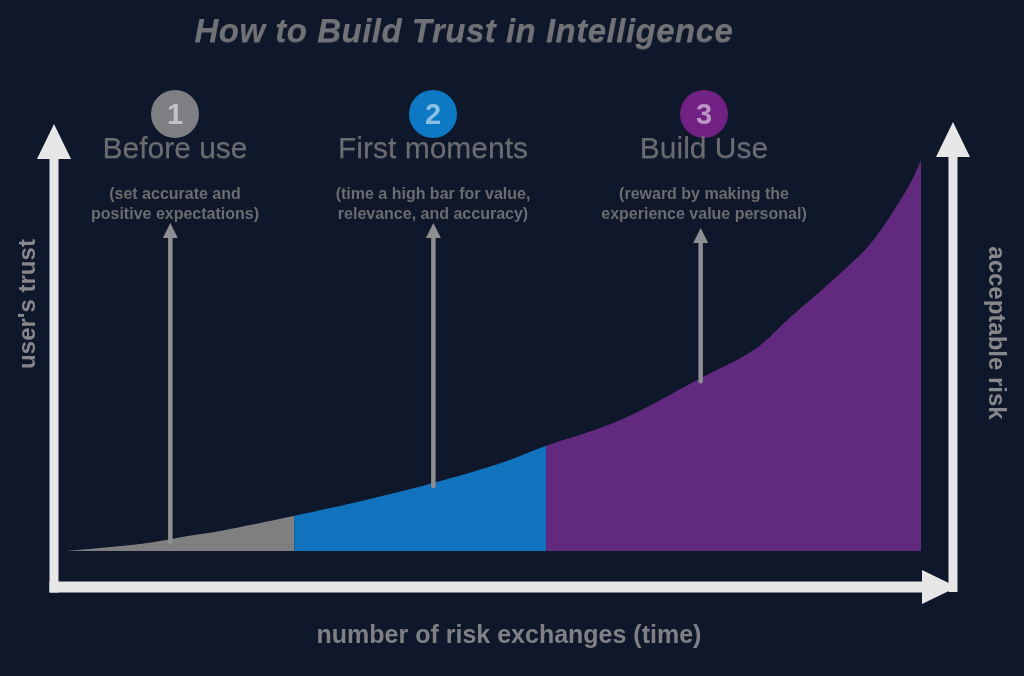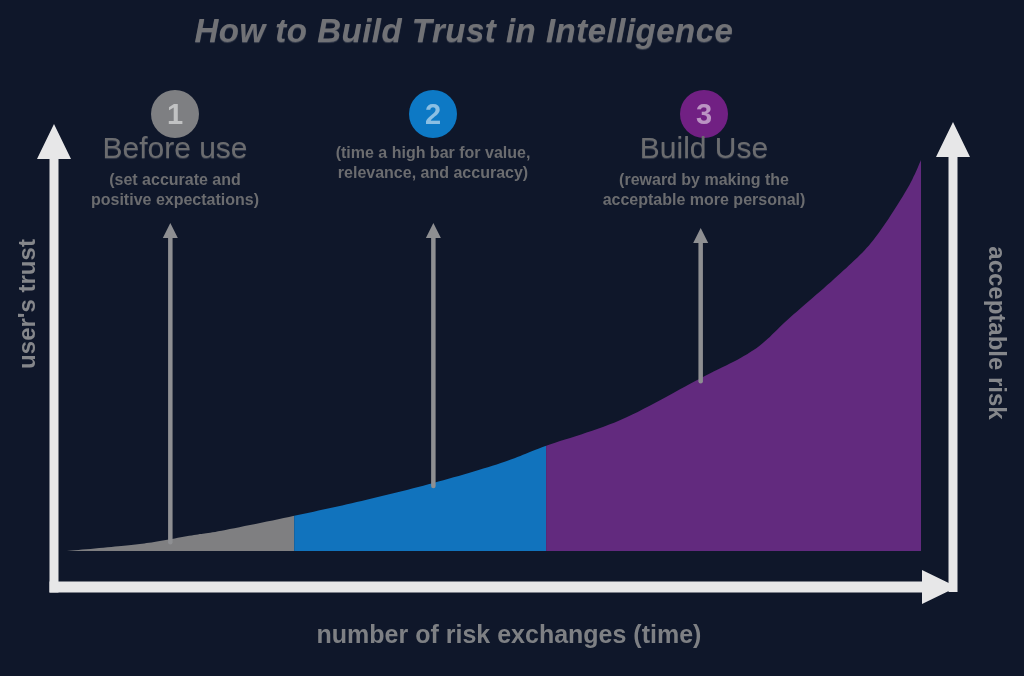--- a/index.html
+++ b/index.html
@@ -14,21 +14,21 @@
   .stage{position:absolute;top:90px;width:280px;text-align:center;}
   .stage.s1{left:35px}
   .stage.s2{left:293px}
   .stage.s3{left:564px}
   .badge{width:48px;height:48px;border-radius:50%;margin:0 auto;
          display:flex;align-items:center;justify-content:center;
          font-size:29px;font-weight:bold;color:rgba(255,255,255,.52);}
   .heading{margin-top:-7px;font-size:30px;line-height:34px;font-weight:normal;color:#6b6c6f;
            text-shadow:0 1px 1px rgba(255,255,255,.16);white-space:nowrap;}
   .cap{font-size:16px;line-height:20px;font-weight:bold;color:#6b6c6f;white-space:nowrap;}
-  .cap.first{margin-top:5px;}
+  .cap.first{margin-top:19px;}
 
   .axis-label{position:absolute;font-weight:bold;color:#85878b;white-space:nowrap;font-size:24px;}
   .left-label{left:27px;top:304px;transform:translate(-50%,-50%) rotate(-90deg);}
   .right-label{left:997px;top:333px;transform:translate(-50%,-50%) rotate(90deg);}
   .bottom-label{left:209px;top:620px;width:600px;text-align:center;font-size:25px;color:#7e8084;}
 </style>
 </head>
 <body>
 
 <div class="canvas">
@@ -58,30 +58,31 @@
     </div>
     <div class="heading">Before use</div>
     <div class="cap first">(set accurate and</div>
     <div class="cap">positive expectations)</div>
   </div>
 
   <div class="stage s2">
     <div class="badge" style="background: rgb(13, 121, 197);">
       <span>2</span>
     </div>
+    <div class="heading">First moments</div>
     <div class="cap first">(time a high bar for value,</div>
     <div class="cap">relevance, and accuracy)</div>
   </div>
 
   <div class="stage s3">
     <div class="badge" style="background: rgb(113, 32, 131);">
       <span>3</span>
     </div>
     <div class="heading">Build Use</div>
     <div class="cap first">(reward by making the</div>
-    <div class="cap">acceptable more personal)</div>
+    <div class="cap">experience value personal)</div>
   </div>
 
   <div class="axis-label left-label">user's trust</div>
   <div class="axis-label right-label">acceptable risk</div>
   <div class="axis-label bottom-label">number of risk exchanges (time)</div>
 
 </div>
 
 </body></html>

